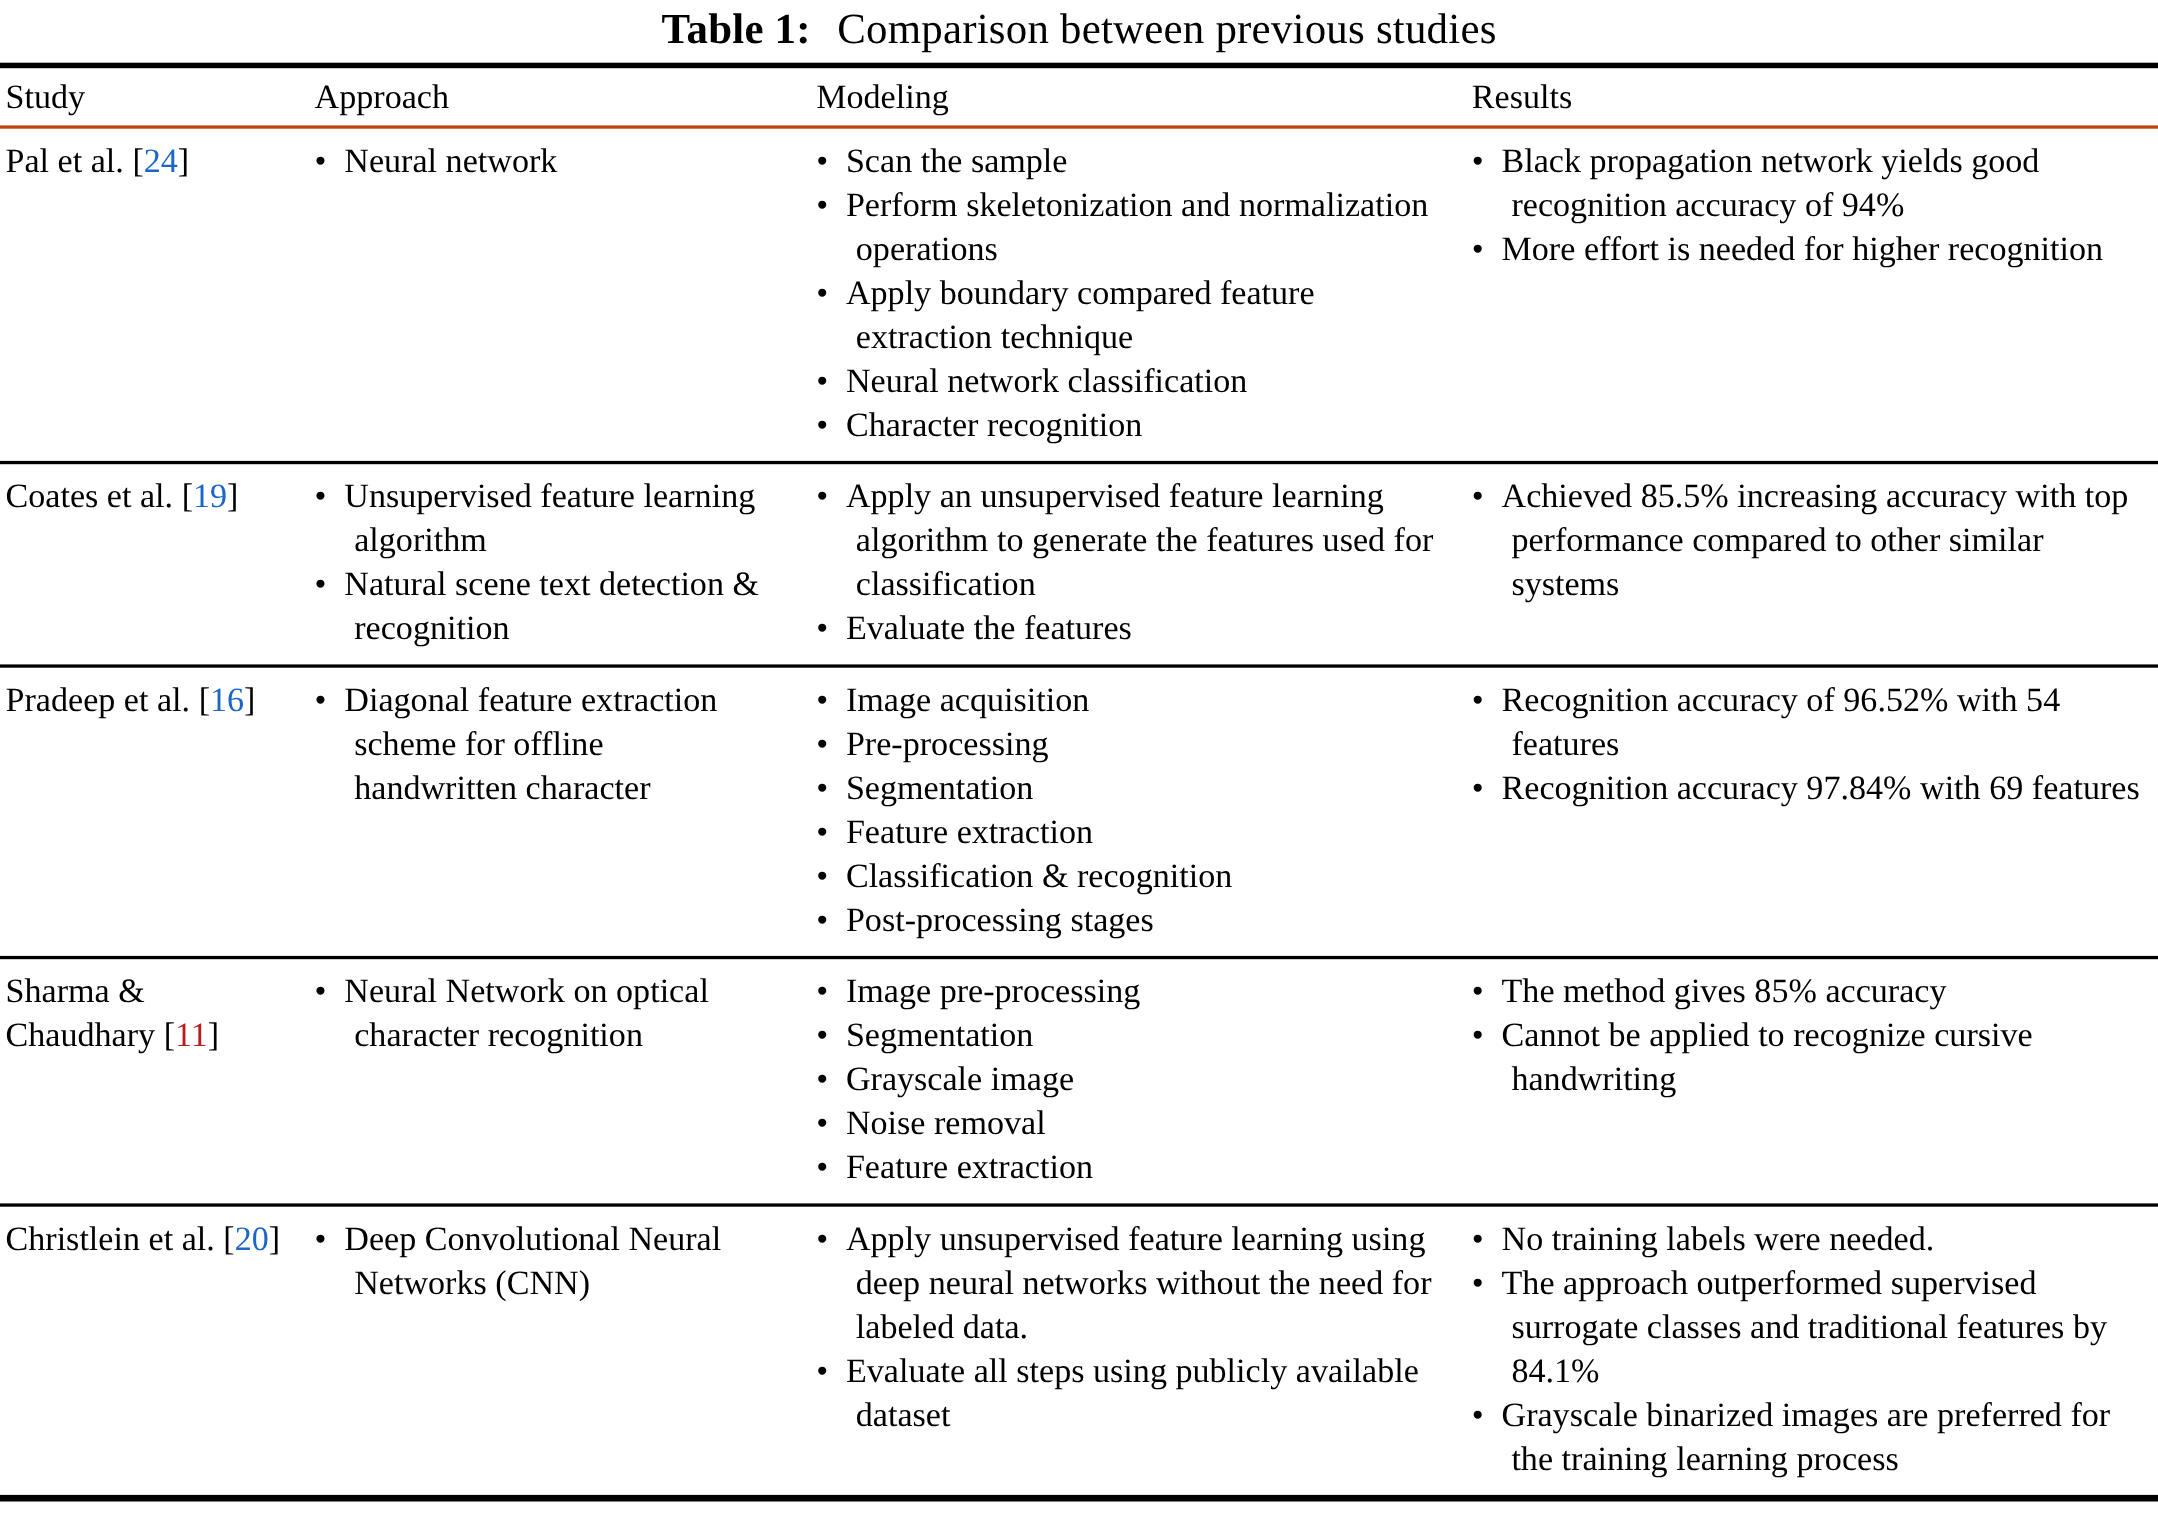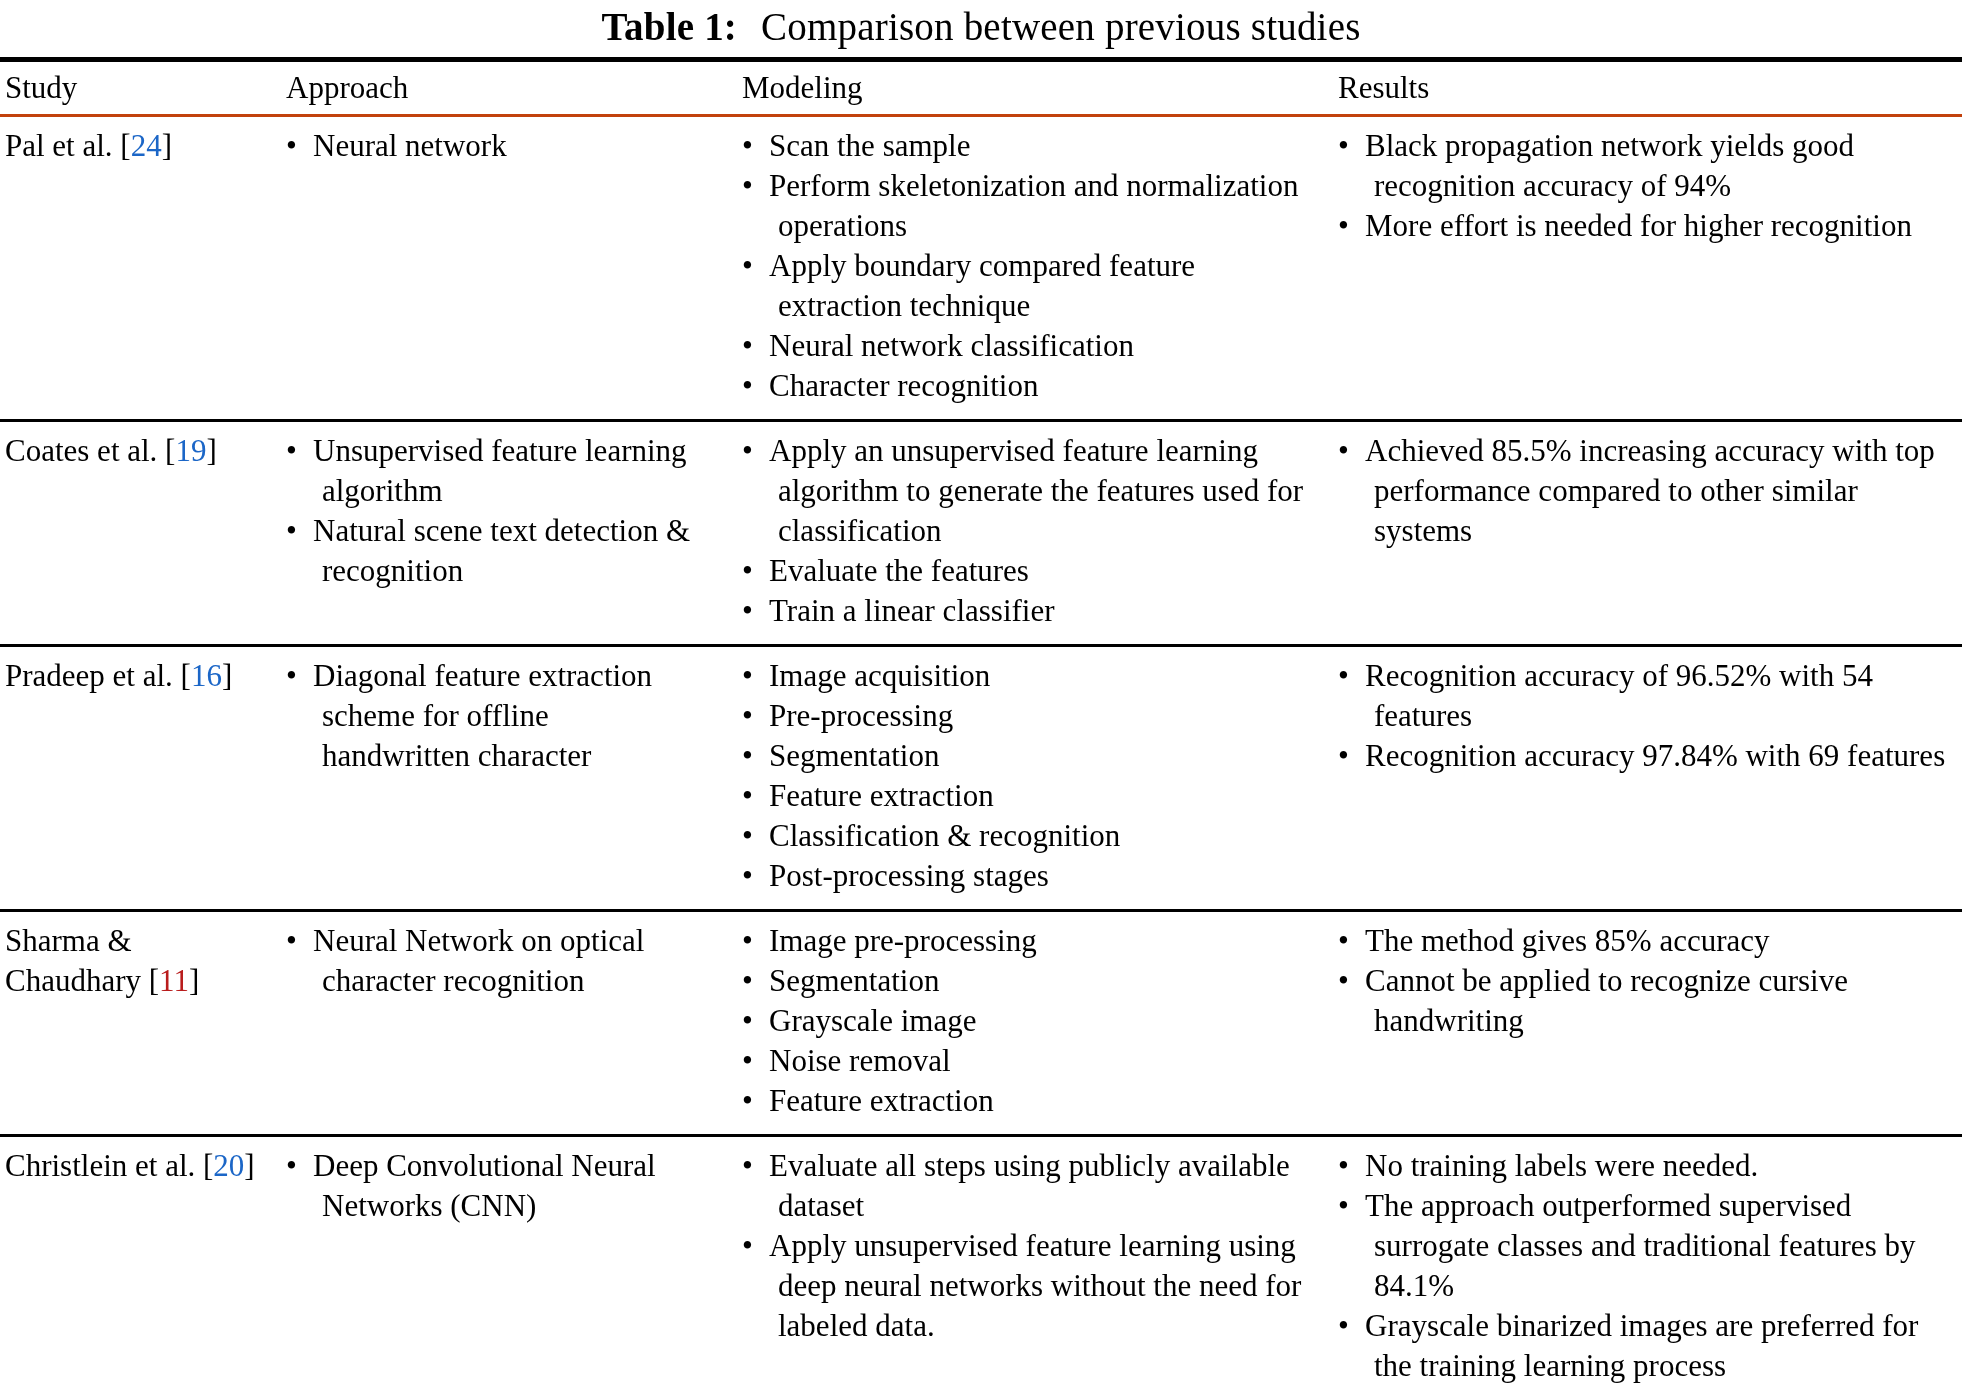--- a/index.html
+++ b/index.html
@@ -103,21 +103,20 @@
 
   <div class="grid-row body-row">
     <div class="cell study"><span>Coates et al. [</span><span class="cite" style="color: rgb(27, 102, 199);">19</span><span>]</span></div>
     <div class="cell approach">
             <div class="li"><span class="blt">•</span><span>Unsupervised feature learning algorithm</span></div>
             <div class="li"><span class="blt">•</span><span>Natural scene text detection &amp; recognition</span></div>
           </div>
     <div class="cell modeling">
             <div class="li"><span class="blt">•</span><span>Apply an unsupervised feature learning algorithm to generate the features used for classification</span></div>
             <div class="li"><span class="blt">•</span><span>Evaluate the features</span></div>
-            <div class="li"><span class="blt">•</span><span>Train a linear classifier</span></div>
           </div>
     <div class="cell results">
             <div class="li"><span class="blt">•</span><span>Achieved 85.5% increasing accuracy with top performance compared to other similar systems</span></div>
           </div>
   </div>
 
   <div class="grid-row body-row">
     <div class="cell study"><span>Pradeep et al. [</span><span class="cite" style="color: rgb(27, 102, 199);">16</span><span>]</span></div>
     <div class="cell approach">
             <div class="li"><span class="blt">•</span><span>Diagonal feature extraction scheme for offline handwritten character</span></div>
@@ -153,22 +152,22 @@
             <div class="li"><span class="blt">•</span><span>Cannot be applied to recognize cursive handwriting</span></div>
           </div>
   </div>
 
   <div class="grid-row body-row">
     <div class="cell study"><span>Christlein et al. [</span><span class="cite" style="color: rgb(27, 102, 199);">20</span><span>]</span></div>
     <div class="cell approach">
             <div class="li"><span class="blt">•</span><span>Deep Convolutional Neural Networks (CNN)</span></div>
           </div>
     <div class="cell modeling">
+            <div class="li"><span class="blt">•</span><span>Apply unsupervised feature learning using deep neural networks without the need for labeled data.</span></div>
             <div class="li"><span class="blt">•</span><span>Evaluate all steps using publicly available dataset</span></div>
-            <div class="li"><span class="blt">•</span><span>Apply unsupervised feature learning using deep neural networks without the need for labeled data.</span></div>
           </div>
     <div class="cell results">
             <div class="li"><span class="blt">•</span><span>No training labels were needed.</span></div>
             <div class="li"><span class="blt">•</span><span>The approach outperformed supervised surrogate classes and traditional features by 84.1%</span></div>
             <div class="li"><span class="blt">•</span><span>Grayscale binarized images are preferred for the training learning process</span></div>
           </div>
   </div>
 </div>
 
   </div>

